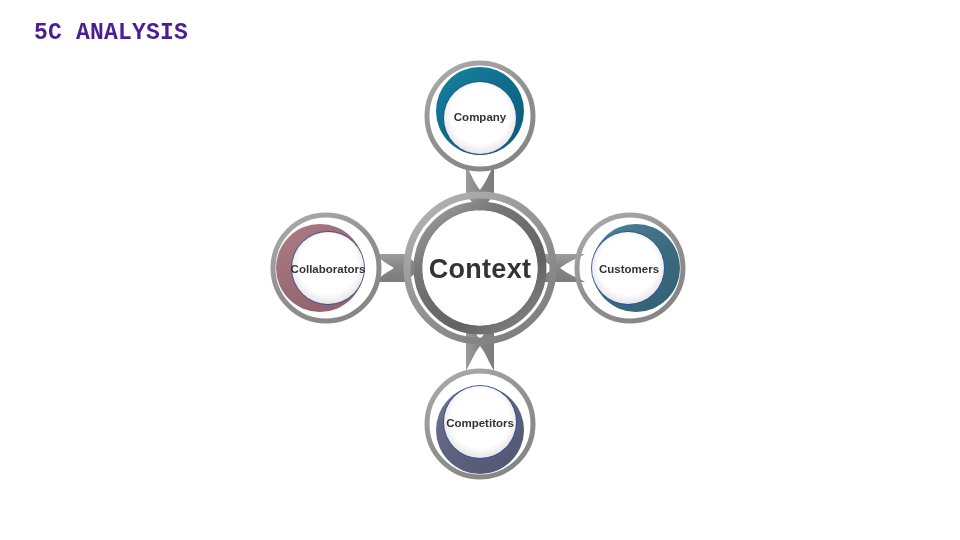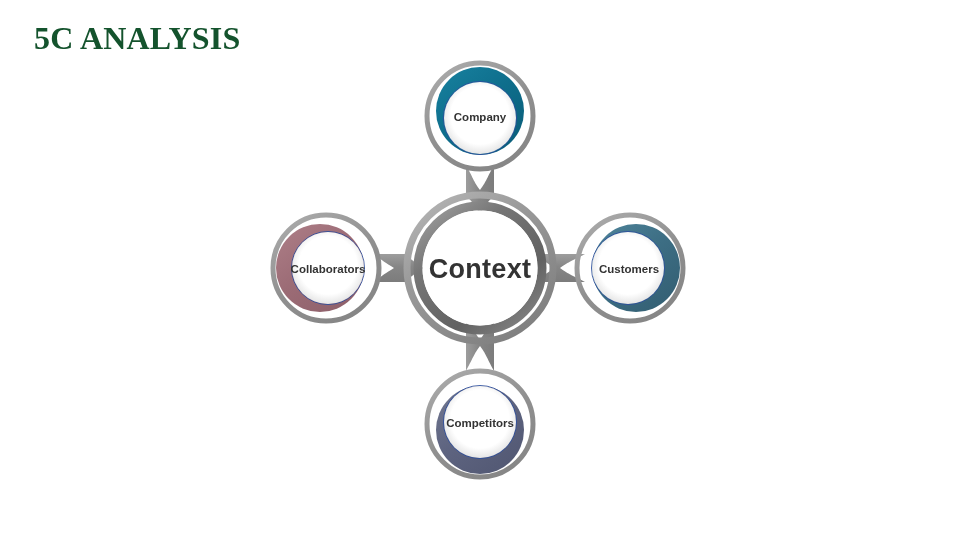--- a/index.html
+++ b/index.html
@@ -20,25 +20,25 @@
     position: relative;
     width: 960px;
     height: 540px;
     background: #ffffff;
   }
 
   #slide-title {
     position: absolute;
     left: 34px;
     top: 20px;
-    font-size: 32px;
+    font-size: 23px;
     font-weight: bold;
     letter-spacing: 0.2px;
-    color: #14532d;
-    font-family: Liberation Serif, serif;
+    color: #4c1d95;
+    font-family: Liberation Mono, monospace;
     white-space: nowrap;
   }
 
   #diagram-svg {
     position: absolute;
     left: 0;
     top: 0;
     width: 960px;
     height: 540px;
   }

